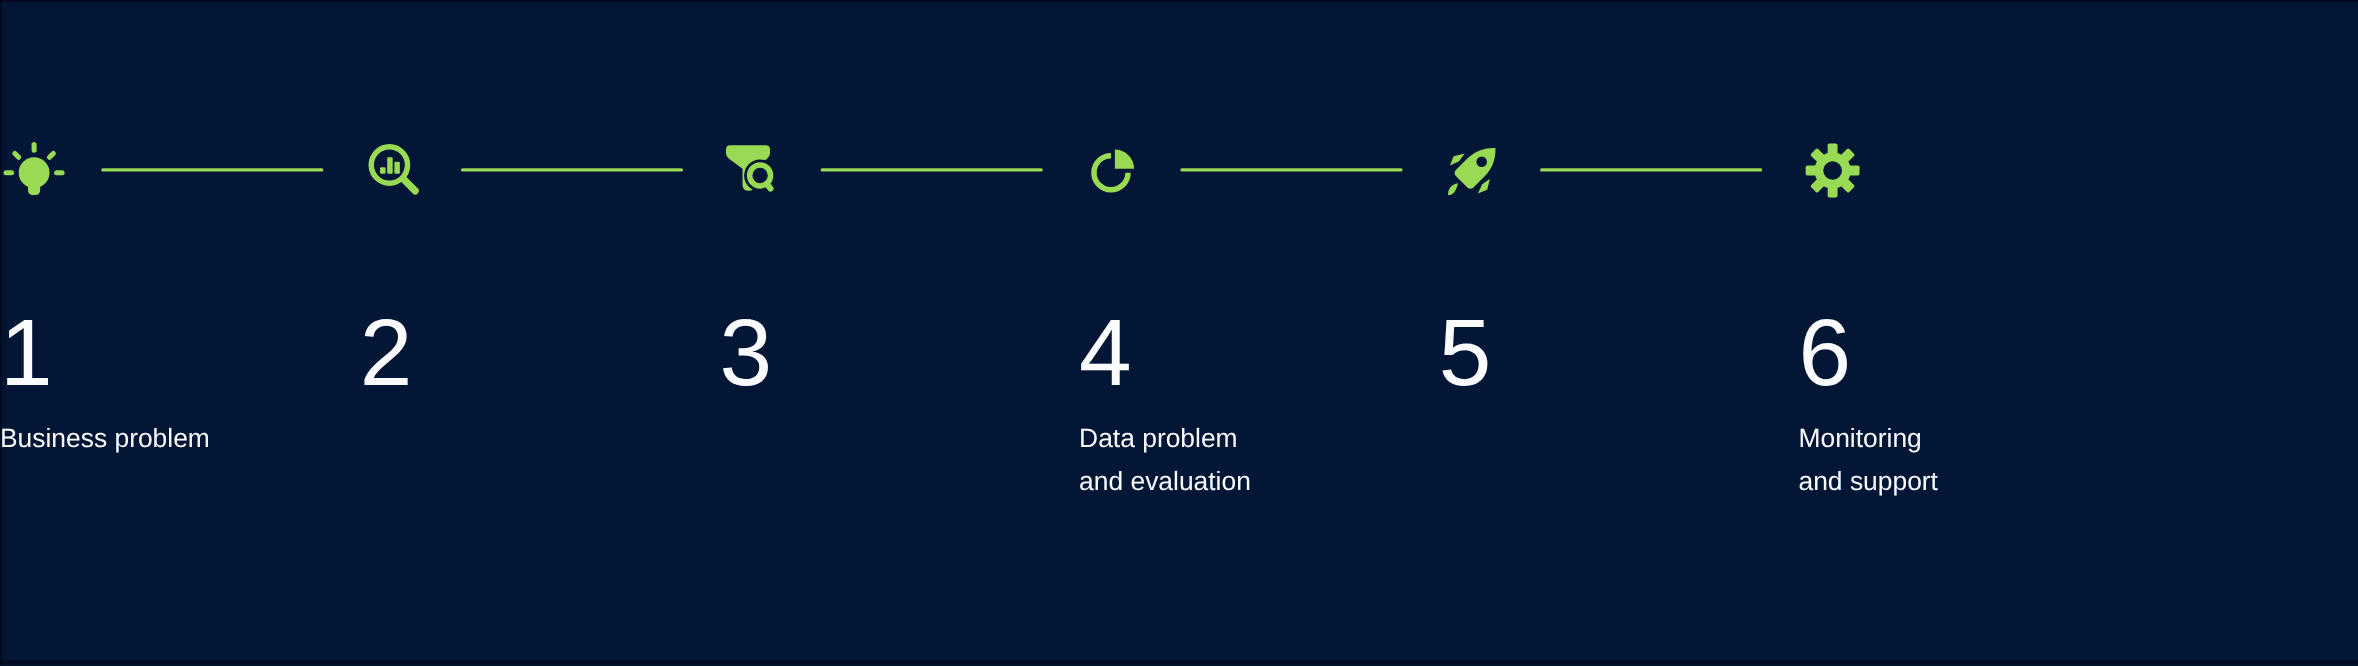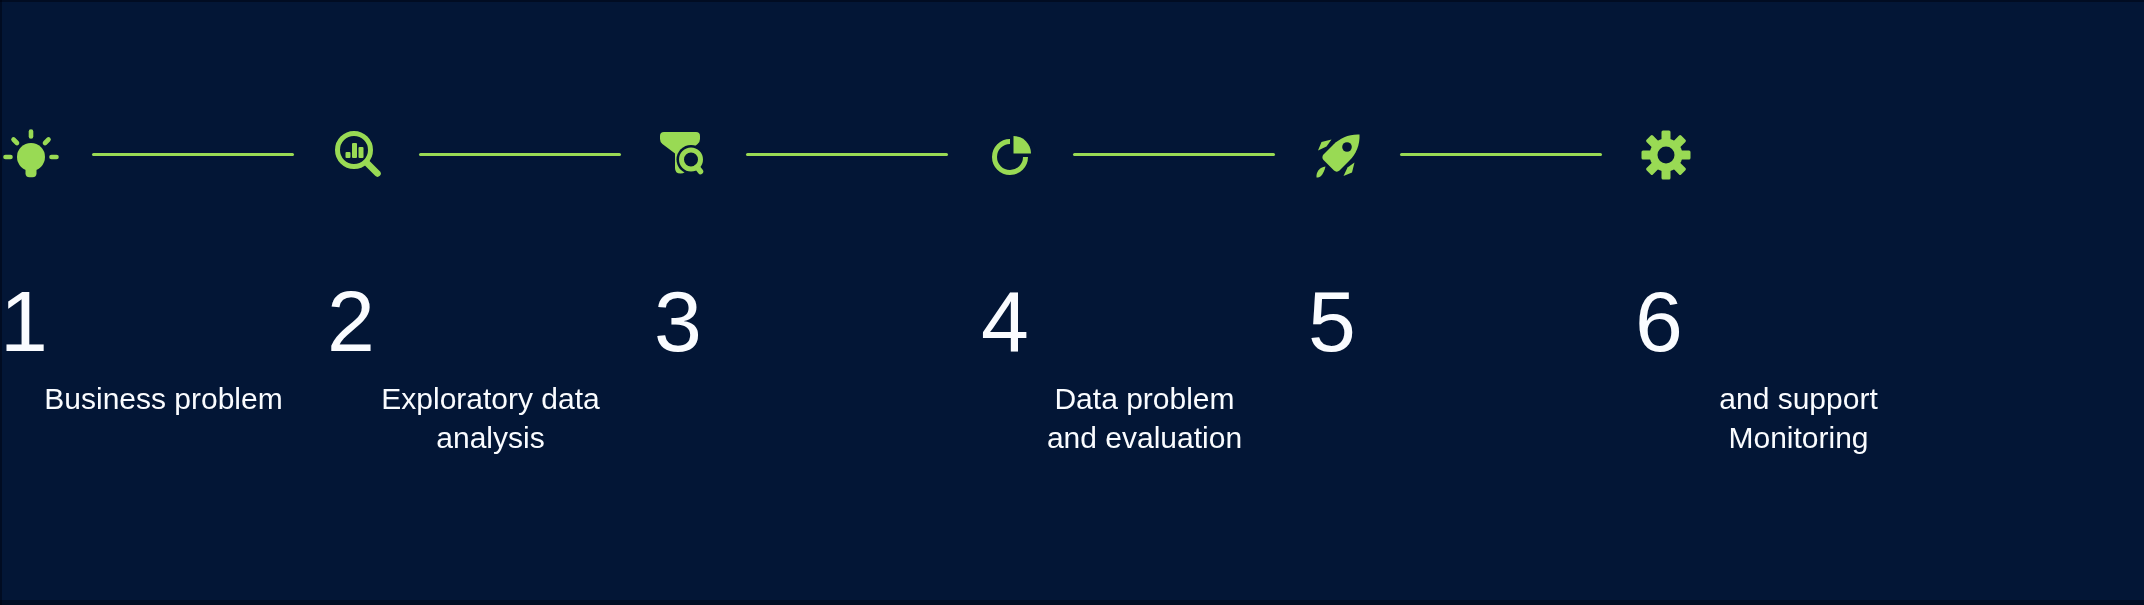--- a/index.html
+++ b/index.html
@@ -51,24 +51,23 @@
   }
   .num{
     margin-top:94px;
     font-size:86px;line-height:86px;
     font-weight:200;
     color:var(--text);
     letter-spacing:1px;
   }
   .label{
     margin-top:15px;
-    font-size:30px;line-height:39px;
+    font-size:24px;line-height:39px;
     font-weight:400;
     color:var(--text);
-    text-align:center;
   }
   .label-line{min-height:0;}
 </style>
 </head>
 <body>
 
 <div class="canvas">
   <div class="steps-row">
       <div class="step">
     <div class="icon-area">
@@ -101,24 +100,20 @@
               <g fill="currentColor">
                 <rect x="16.5" y="26" width="5" height="6" rx="1"></rect>
                 <rect x="23" y="17" width="5" height="15" rx="1"></rect>
                 <rect x="29.5" y="21" width="5" height="11" rx="1"></rect>
               </g>
             </svg>
           </span>
     </div>
     <div class="connector"></div>
     <div class="num">2</div>
-    <div class="label">
-      <div class="label-line">Exploratory data</div>
-      <div class="label-line">analysis</div>
-    </div>
   </div>
       <div class="step">
     <div class="icon-area">
       <span class="icon-wrap">
             <svg viewBox="0 0 58 58">
               <path d="M8 6 H40 Q44 6 44 10 V13 Q44 16 41.6 18 L30 27.5 V42 Q30 47.5 24.5 47.5 Q19 47.5 19 42 V27.5 L6.4 18 Q4 16 4 13 V10 Q4 6 8 6 Z" fill="currentColor"></path>
               <circle cx="35" cy="33.5" r="14.5" style="fill:var(--bg)"></circle>
               <circle cx="35" cy="33.5" r="9.5" fill="none" stroke="currentColor" stroke-width="5"></circle>
               <line x1="41" y1="41" x2="44.5" y2="45.5" stroke="currentColor" stroke-width="5.5" stroke-linecap="round"></line>
             </svg>
@@ -194,18 +189,18 @@
                 </g>
                 <circle cx="29" cy="29" r="16.5"></circle>
               </g>
               <circle cx="29" cy="29" r="8.5" style="fill:var(--bg)"></circle>
             </svg>
           </span>
     </div>
 
     <div class="num">6</div>
     <div class="label">
+      <div class="label-line">Monitoring</div>
       <div class="label-line">and support</div>
-      <div class="label-line">Monitoring</div>
     </div>
   </div>
     </div>
 </div>
 
 </body></html>

